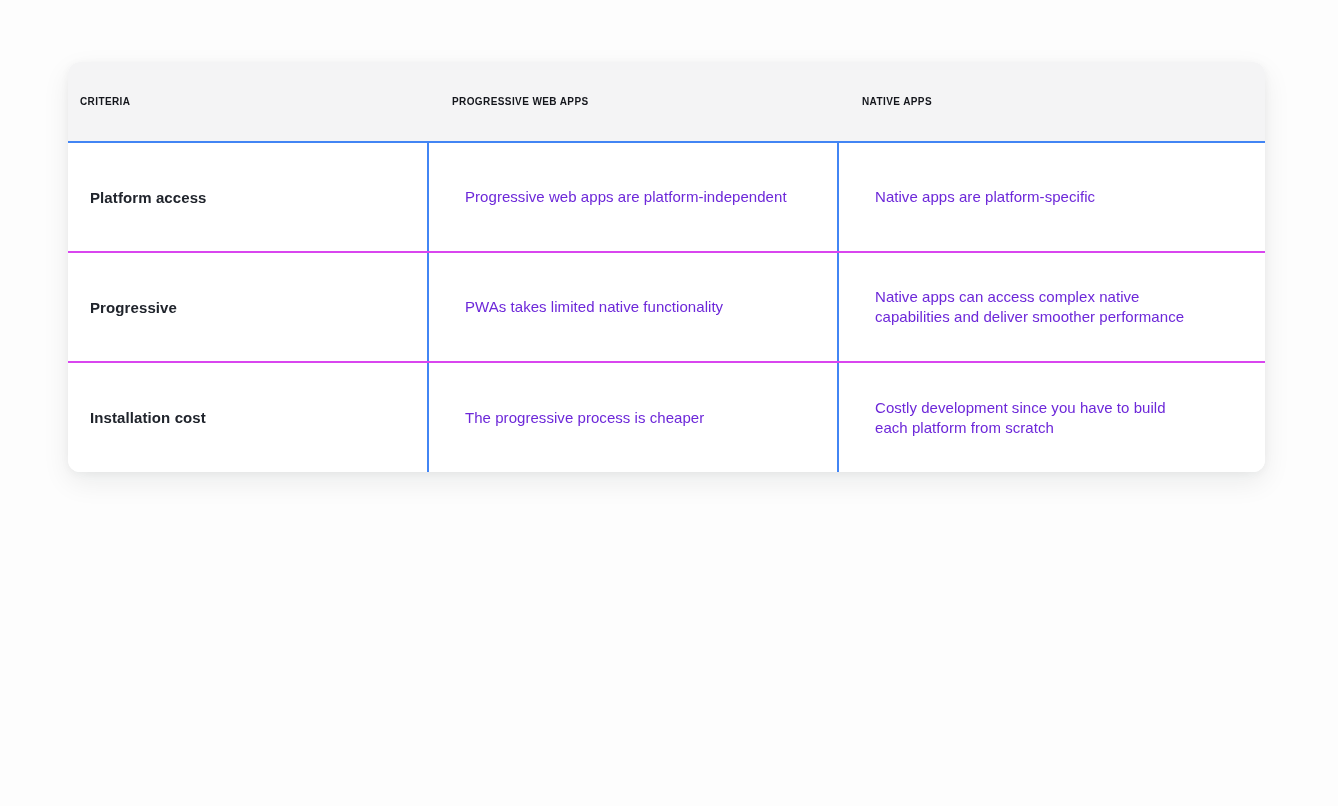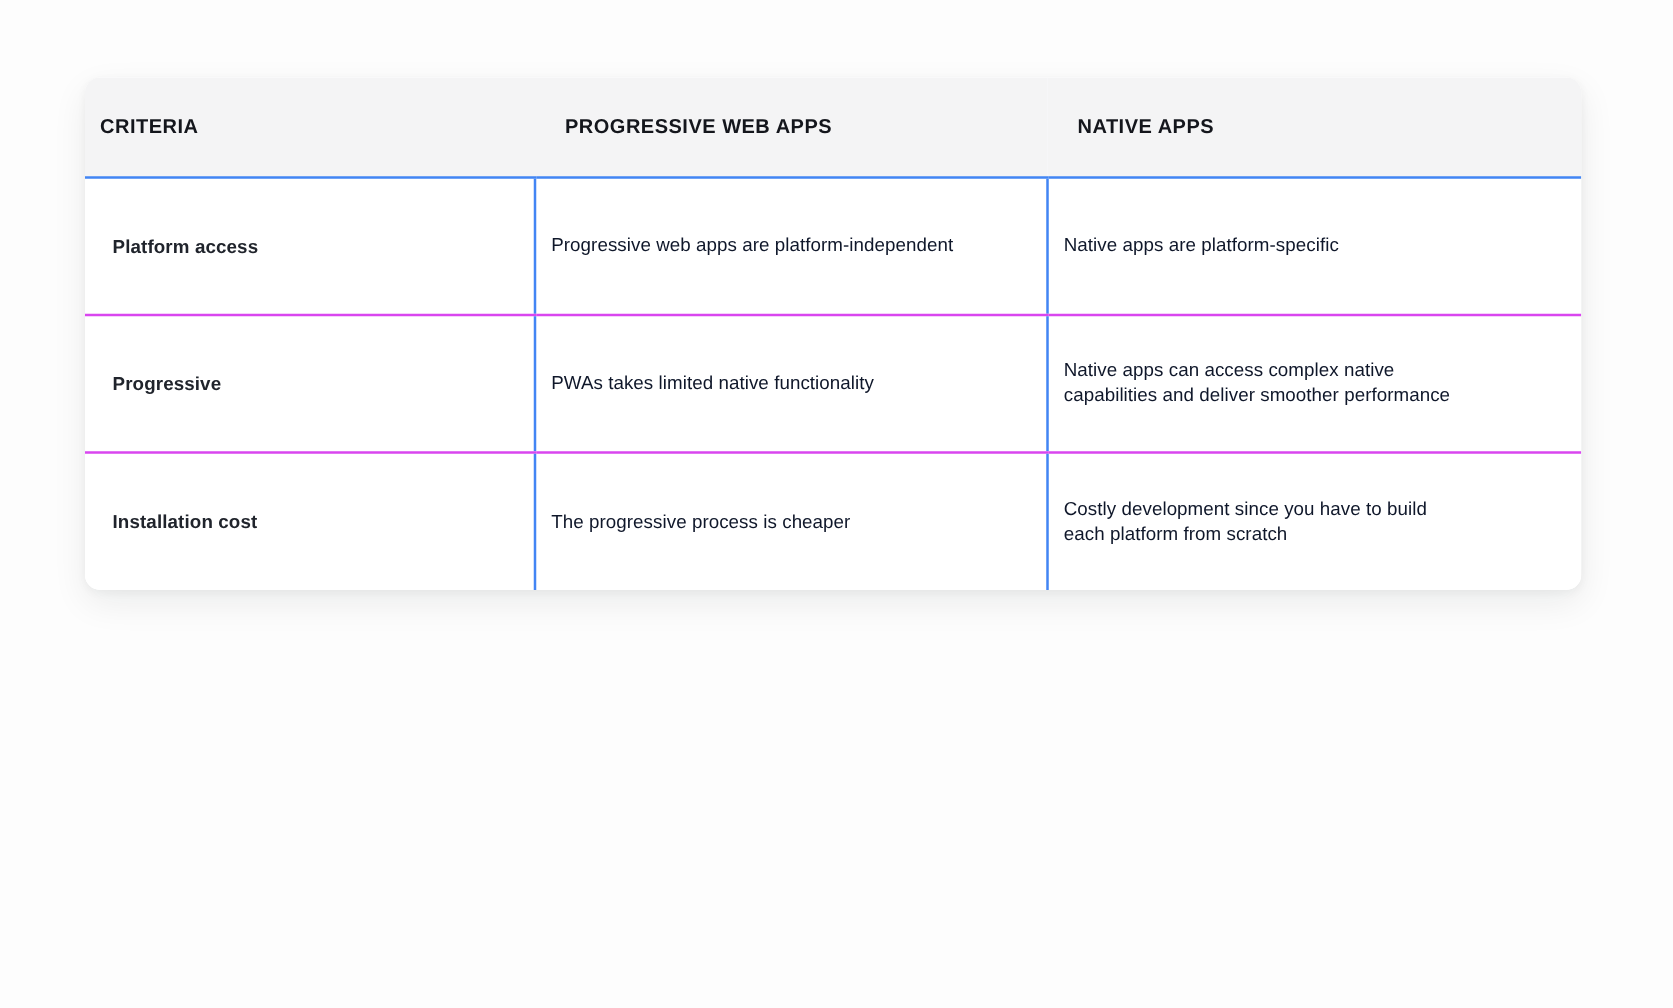--- a/index.html
+++ b/index.html
@@ -46,21 +46,21 @@
 
   thead tr {
     background: #f4f4f5;
   }
 
   thead th {
     text-align: left;
     vertical-align: middle;
     height: 80px;
     padding: 0 0 0 24px;
-    font-size: 16px;
+    font-size: 10px;
     font-weight: bold;
     letter-spacing: 0.4px;
     color: #14161c;
     text-transform: uppercase;
     border-bottom: 2px solid #4285f4;
     box-sizing: border-box;
   }
 
   thead th.th-criteria { padding-left: 12px; }
 
@@ -83,24 +83,24 @@
   tbody td.cell-criteria {
     padding-left: 22px;
     font-size: 15px;
     font-weight: bold;
     color: #20242c;
     letter-spacing: 0.1px;
   }
 
   tbody td.cell-value {
     border-left: 2px solid #4285f4;
-    padding-left: 12px;
+    padding-left: 36px;
     font-size: 15px;
     font-weight: normal;
-    color: #0f172a;
+    color: #6d28d9;
     line-height: 1.32;
     letter-spacing: 0.05px;
   }
 
   .cell-text {
     display: block;
     white-space: pre-line;
   }
 </style>
 </head>

